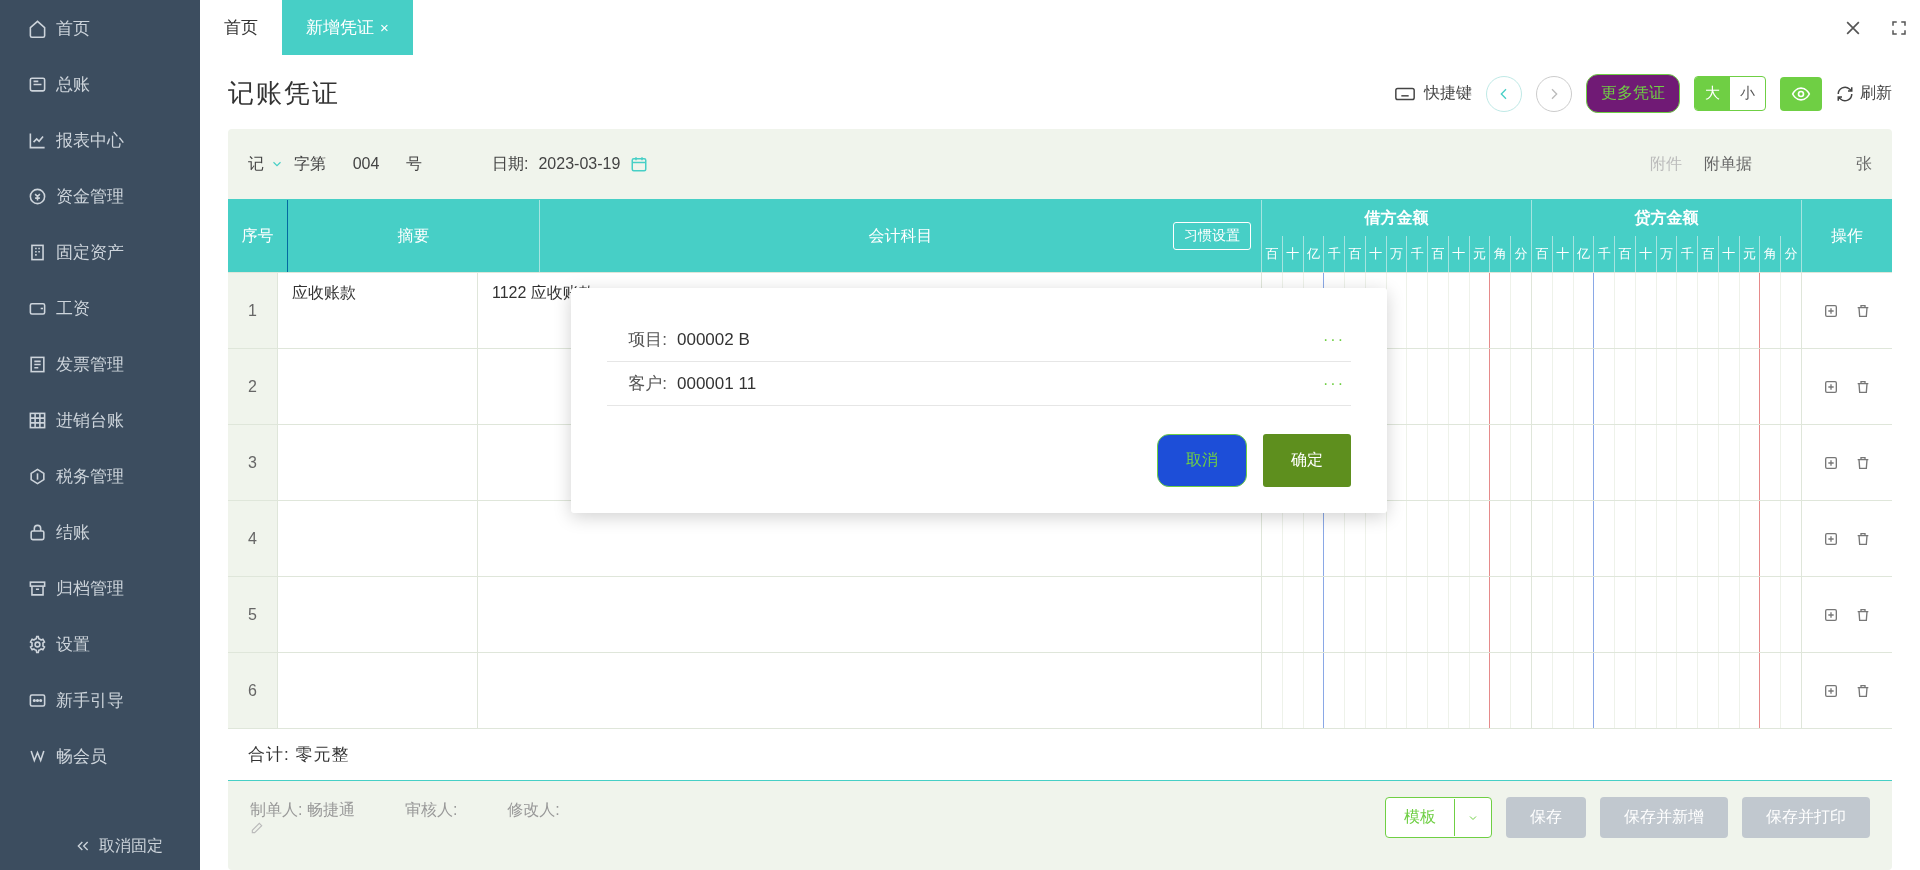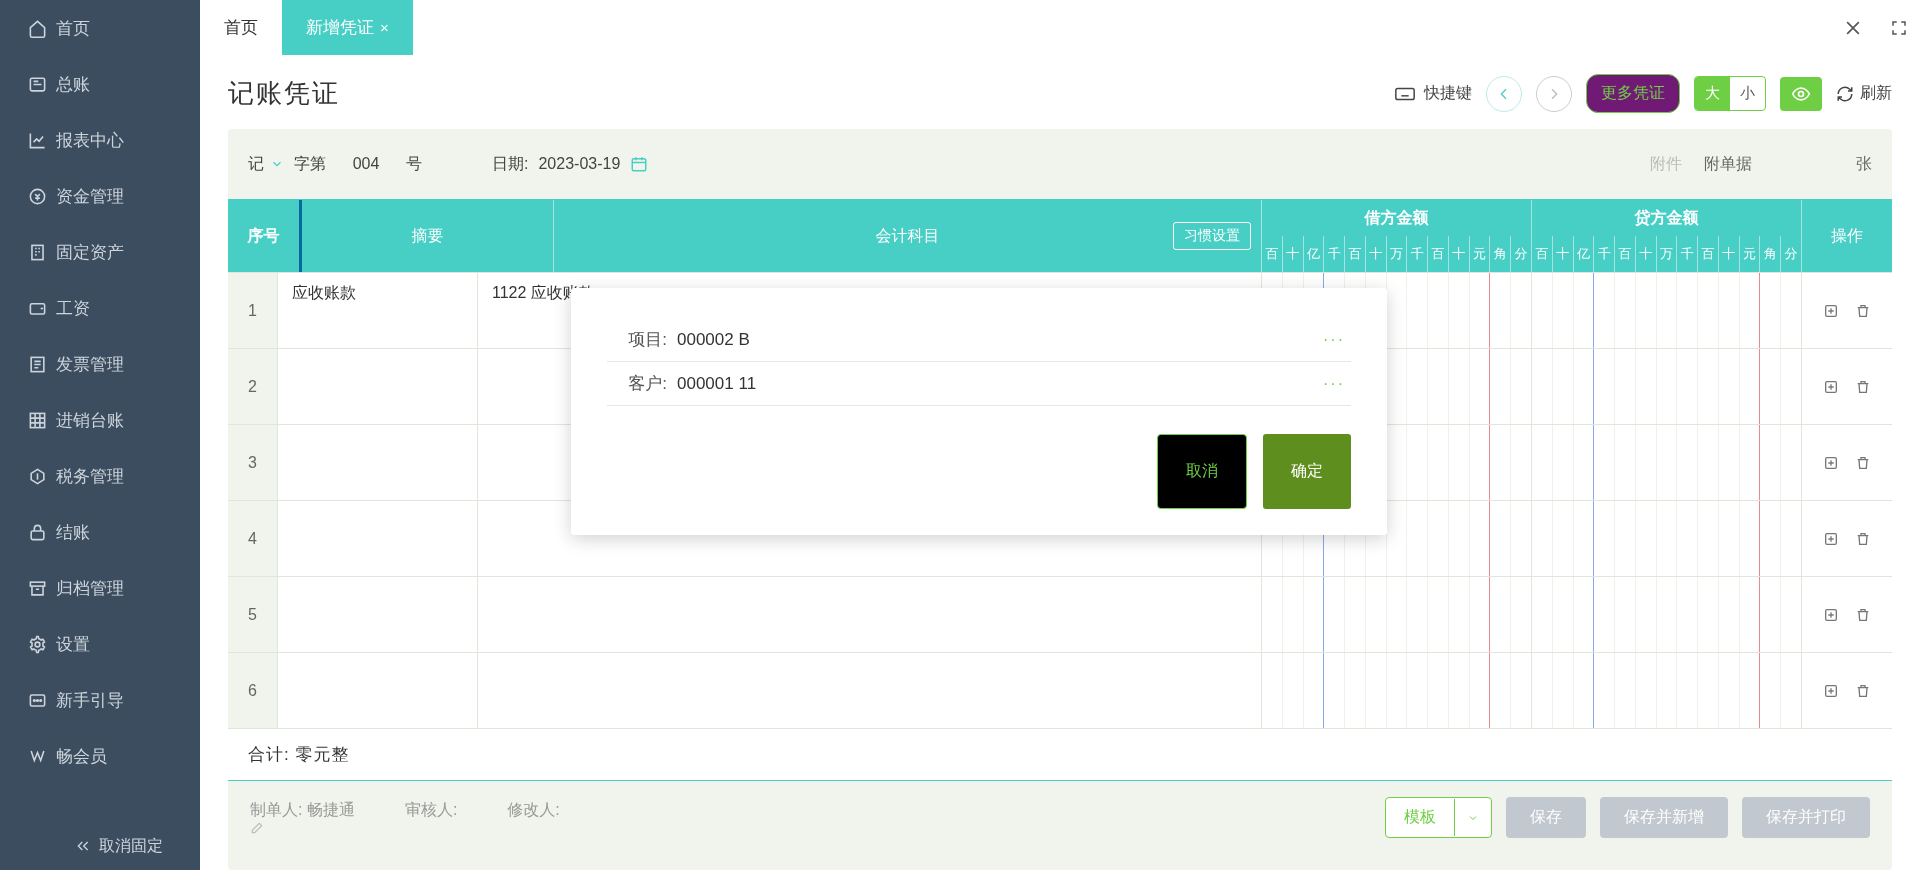--- a/index.html
+++ b/index.html
@@ -42,21 +42,21 @@
 .meta-left { display:flex; align-items:center; gap:10px; }
 .meta-field { display:flex; align-items:center; gap:6px; }
 .meta-input { width:60px; text-align:center; }
 .meta-date { display:flex; align-items:center; gap:10px; margin-left:60px; }
 .meta-right { margin-left:auto; display:flex; align-items:center; gap:22px; color:#666; }
 .meta-att { color:#bbb; }
 
 
 .vtable { border:1px solid #47cfc6; border-left:none; border-right:none; }
 .vhead { display:flex; background:#47cfc6; color:#fff; }
-.vh-seq { width:74px; display:flex; align-items:center; justify-content:center; border-right:3px solid #0369a1;font-weight:bold; }
+.vh-seq { width:60px; display:flex; align-items:center; justify-content:center; border-right:1px solid #0369a1; }
 .vh-summary { width:252px; display:flex; align-items:center; justify-content:center; border-right:1px solid #a6e4e0; }
 .vh-subject { flex:1; display:flex; align-items:center; justify-content:center; border-right:1px solid #a6e4e0; position:relative; }
 .habit-btn { position:absolute; right:10px; border:1px solid #fff; color:#fff; background:transparent; padding:4px 10px; font-size:14px; border-radius:3px; cursor:pointer; }
 .vh-amt { width:270px; border-right:1px solid #a6e4e0; display:flex; flex-direction:column; }
 .vh-amt .amt-title { height:36px; display:flex; align-items:center; justify-content:center; font-weight:600; }
 .vh-op { width:90px; display:flex; align-items:center; justify-content:center; }
 .digit-row { display:flex; height:36px; }
 .digit-row span { flex:1; display:flex; align-items:center; justify-content:center; font-size:13px; border-left:1px solid #a6e4e0; }
 .digit-row span:first-child { border-left:none; }
 
@@ -87,21 +87,21 @@
 .btn-template .drop { padding:8px 12px; }
 .btn-gray { background:#c1c8cf; color:#fff; border:none; padding:10px 24px; border-radius:4px; font-size:16px; cursor:pointer; }
 
 
 .popup { position:absolute; left:571px; top:288px; width:816px; background:#fff; box-shadow:0 4px 18px rgba(0,0,0,.18); border-radius:3px; padding:30px 36px 26px 36px; z-index:50; }
 .popup-row { display:flex; align-items:center; border-bottom:1px solid #e6e6e6; padding:10px 0; }
 .popup-row .lbl { width:70px; text-align:right; color:#555; font-size:17px; padding-right:10px; }
 .popup-row .val { flex:1; color:#333; font-size:17px; }
 .popup-row .dots { color:#6fcf44; letter-spacing:2px; cursor:pointer; padding:0 6px; }
 .popup-actions { display:flex; justify-content:flex-end; gap:16px; margin-top:28px; }
-.btn-cancel { border:1px solid #6fcf44; color:#6fcf44; background:#000000; padding:26px 28px; border-radius:4px; font-size:16px; cursor:pointer; }
+.btn-cancel { border:1px solid #6fcf44; color:#6fcf44; background:#1d4ed8; padding:15px 28px; border-radius:12px; font-size:16px; cursor:pointer; }
 .btn-confirm { border:none; background:#5e8f1e; color:#fff; padding:10px 28px; border-radius:3px; font-size:16px; cursor:pointer; }
 
 
 .scroll-stub { position:absolute; right:4px; top:190px; width:12px; height:220px; background:#d0d5d9; border-radius:6px; }
 
 svg { display:block; }
 .chev { color:#47cfc6; }
 .edit-ico { color:#bbb; }
 </style>
 </head>

